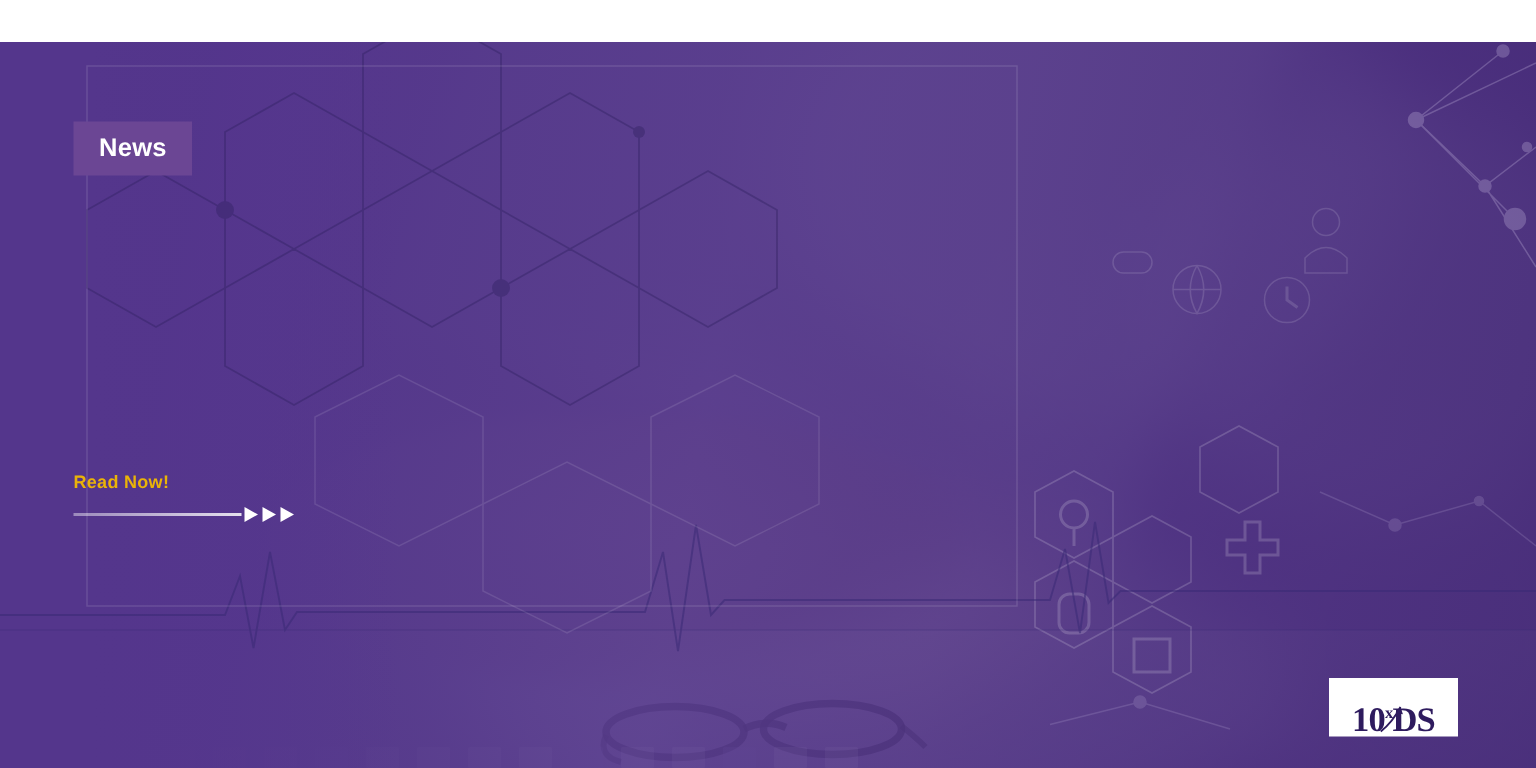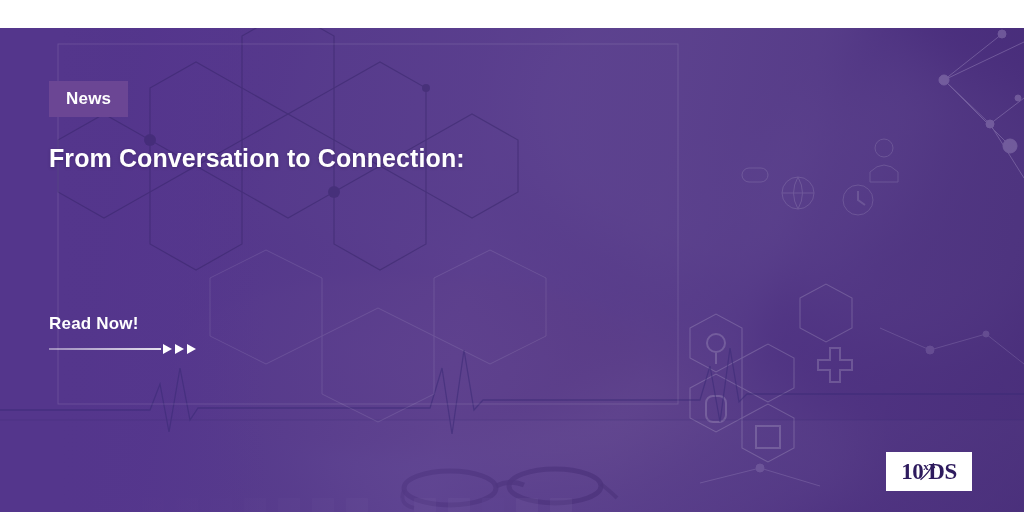--- a/index.html
+++ b/index.html
@@ -132,22 +132,22 @@
     line-height: 1.22;
     letter-spacing: -.2px;
     text-shadow: 0 1px 4px rgba(40,20,70,.35);
     white-space: pre-line;
   }
   .cta {
     position: absolute;
     left: 49px; top: 286px;
   }
   .cta-label {
-    color: #ffffff;
-    font-size: 17px;
+    color: #eab308;
+    font-size: 12px;
     font-weight: bold;
     letter-spacing: .2px;
     display: block;
   }
   .cta-rule {
     position: relative;
     margin-top: 10px;
     width: 140px;
     height: 10px;
   }
@@ -168,21 +168,21 @@
   .cta-rule .t1 { left: 114px; }
   .cta-rule .t2 { left: 126px; }
   .cta-rule .t3 { left: 138px; }
 
   .logo-box {
     position: absolute;
     left: 886px; top: 424px;
     width: 86px; height: 39px;
     background: #ffffff;
     display: flex;
-    align-items: center;
+    align-items: flex-end;
     justify-content: center;
   }
   .logo-text {
     font-family: "Liberation Serif", serif;
     font-size: 23px;
     font-weight: bold;
     color: #2e1b5e;
     letter-spacing: -.5px;
     position: relative;
     line-height: 1;
@@ -316,21 +316,20 @@
       <polygon points="434,250 490,222 546,250 546,308 490,336 434,308"></polygon>
     </g>
 
     <g stroke="#ffffff" opacity=".12" fill="none" stroke-width="1">
       <rect x="58" y="16" width="620" height="360"></rect>
     </g>
   </svg>
 
   <div class="badge">News</div>
 
-  <div class="subtitle">From Conversation to Connection:</div>
 
 
   <div class="cta">
     <span class="cta-label">Read Now!</span>
     <div class="cta-rule">
       <span class="line"></span>
       <span class="tri t1"></span>
       <span class="tri t2"></span>
       <span class="tri t3"></span>
     </div>

